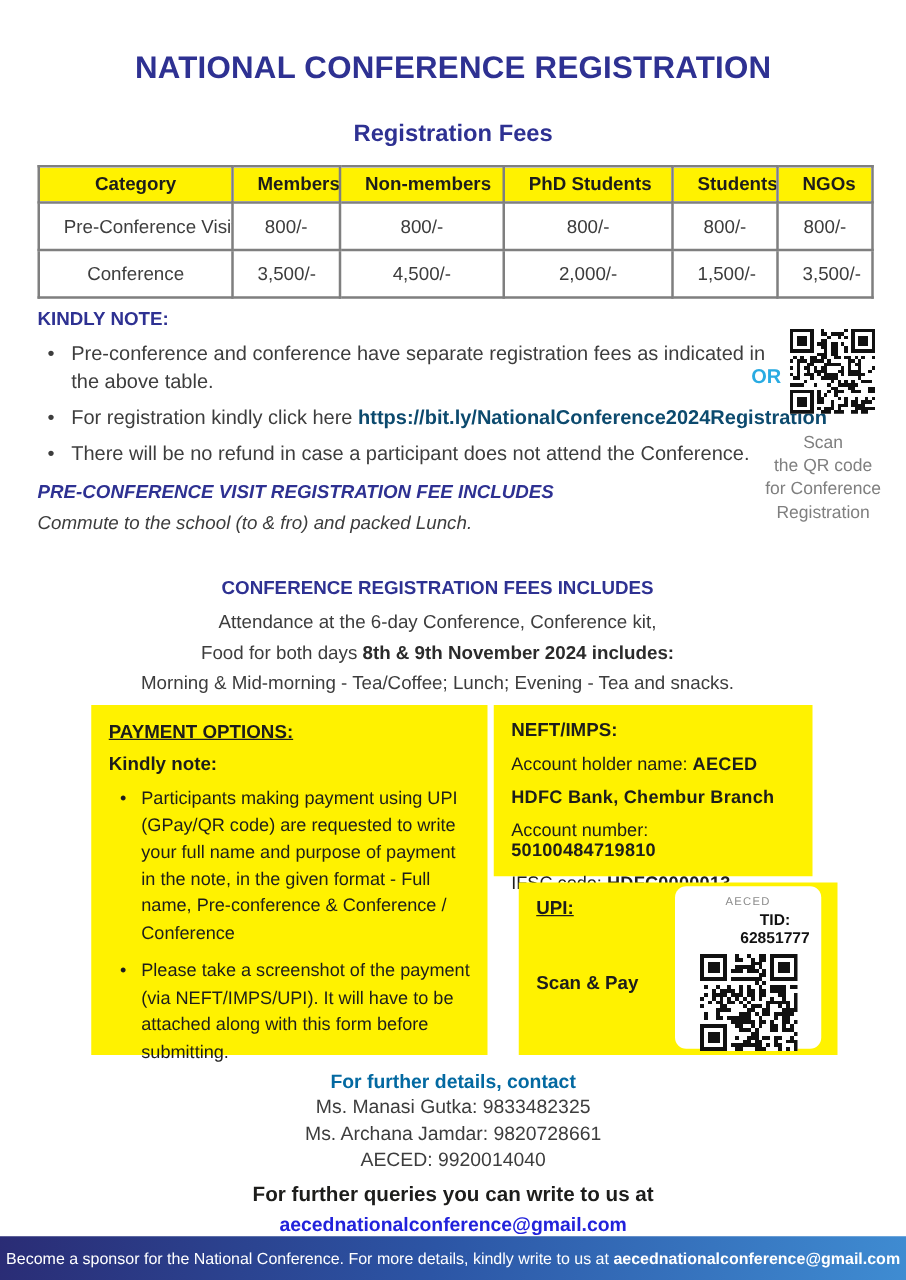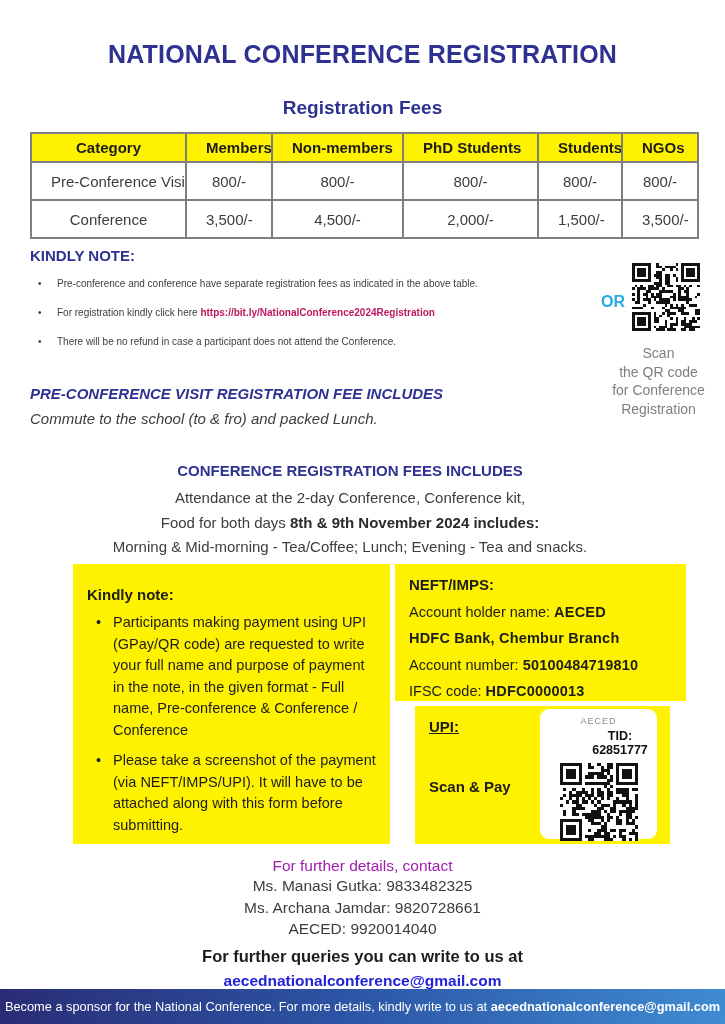--- a/index.html
+++ b/index.html
@@ -26,25 +26,25 @@
     border:2px solid #7f7f7f; text-align:center; vertical-align:middle;
     font-size:15px; padding:0 19px; overflow:hidden; white-space:nowrap;
   }
   table.fees th { background:#FFF200; color:#1d1d1b; font-weight:bold; height:27px; }
   table.fees td { background:#ffffff; color:#3d3d3d; height:36px; }
   
   .section-h { font-size:15px; font-weight:bold; color:#2E3192; }
   .kindly { position:absolute; left:30px; top:247px; width:600px; }
   .kn-list { margin-top:9px; }
   .kn-item { position:relative; padding-left:27px; margin-bottom:7px;
-             font-size:10px; line-height:22px; color:#3d3d3d; }
+             font-size:16px; line-height:22px; color:#3d3d3d; }
   .kn-item::before { content:"\2022"; position:absolute; left:8px; top:0; color:#3d3d3d; }
   .kn-item .w { display:inline-block; max-width:572px; }
   .kn-item.nowrap { white-space:nowrap; }
-  .kn-item b { color:#be185d; }
+  .kn-item b { color:#0c4a6e; }
   
   .or-label { position:absolute; left:601px; top:293px; font-size:16px; font-weight:bold; color:#29ABE2; }
   .qr-top { position:absolute; left:632px; top:263px; width:68px; height:68px; }
   .qr-top svg, .qr-pay svg { width:100%; height:100%; display:block; }
   .qr-caption {
     position:absolute; left:596px; top:344px; width:125px; text-align:center;
     font-size:14px; line-height:18.5px; color:#7f7f7f;
   }
   
   .preconf { position:absolute; left:30px; top:385px; width:600px;font-style:italic; }
@@ -54,37 +54,37 @@
   .confsec .line b { color:#2b2b2b; }
   .confsec .body { margin-top:7px; }
   
   .paybox { position:absolute; background:#FFF200; color:#1d1d1b; box-sizing:border-box; }
   .pay-left { left:73px; top:564px; width:317px; height:280px; padding:13px 14px; }
   .pay-left .po-h { font-size:15px; font-weight:bold; text-decoration:underline; }
   .pay-left .po-sub { font-size:15px; font-weight:bold; margin-top:9px; }
   .po-item { position:relative; padding-left:26px; margin-top:9px;
              font-size:14.5px; line-height:21.5px; }
   .po-item::before { content:"\2022"; position:absolute; left:9px; top:0; }
-  .pay-neft { left:395px; top:564px; width:291px; height:137px; padding:12px 14px; }
+  .pay-neft { left:395px; top:564px; width:255px; height:137px; padding:12px 14px; }
   .pay-neft .n-h { font-size:15px; font-weight:bold; }
   .pay-neft .n-line { font-size:14.5px; margin-top:10.5px; }
   .pay-neft .n-line b { letter-spacing:0.2px; }
   .pay-upi { left:415px; top:706px; width:255px; height:138px; padding:12px 14px;text-decoration:underline; }
   .pay-upi .u-h { font-size:15px; font-weight:bold; }
   .pay-upi .u-scan { position:absolute; left:14px; top:72px; font-size:15px; font-weight:bold; }
   .upi-card {
     position:absolute; left:125px; top:3px; width:117px; height:130px;
     background:#ffffff; border-radius:9px; text-align:center; padding-top:7px; box-sizing:border-box;
   }
   .upi-card .c-title { font-size:9px; letter-spacing:1px; color:#8a8a8a; }
   .upi-card .c-tid { font-size:12.5px; font-weight:bold; color:#111; margin-top:3px;padding-left:43px; }
   .qr-pay { width:78px; height:78px; margin:6px auto 0 auto; }
   
   .contact { position:absolute; left:0; top:857px; width:100%; text-align:center; color:#3d3d3d; }
-  .contact .c-h { font-size:15.5px; font-weight:normal; color:#a21caf; }
+  .contact .c-h { font-size:15.5px; font-weight:bold; color:#0369a1; }
   .contact .c-line { font-size:15.5px; line-height:21.5px; }
   .contact .c-q { font-size:16.5px; font-weight:bold; color:#1d1d1b; margin-top:7px; }
   .contact .c-mail { font-size:15.5px; font-weight:bold; color:#2222DB; margin-top:6px; cursor:pointer; }
   
   .footer {
     position:absolute; left:0; top:989px; width:100%; height:35px;
     background:linear-gradient(100deg, #2A2C75 0%, #2C55A5 48%, #3F8CD2 100%);
     color:#ffffff; font-size:12.8px; line-height:35px; text-align:center;
   }
   .footer b { cursor:pointer; }
@@ -375,29 +375,30 @@
   </div>
 
   <div class="preconf">
     <div class="section-h">PRE-CONFERENCE VISIT REGISTRATION FEE INCLUDES</div>
     <div class="body">Commute to the school (to &amp; fro) and packed Lunch.</div>
   </div>
 
   <div class="confsec">
     <div class="section-h">CONFERENCE REGISTRATION FEES INCLUDES</div>
     <div class="body">
-      <div class="line">Attendance at the 2-day Conference, Conference kit,</div>
+      <div class="line">Attendance at the 6-day Conference, Conference kit,</div>
       <div class="line">
         <span>Food for both days </span><b>8th &amp; 9th November 2024 includes:</b>
       </div>
       <div class="line">Morning &amp; Mid-morning - Tea/Coffee; Lunch; Evening - Tea and snacks.</div>
     </div>
   </div>
 
   <div class="paybox pay-left">
+    <div class="po-h">PAYMENT OPTIONS:</div>
     <div class="po-sub">Kindly note:</div>
     <div class="po-item">Participants making payment using UPI (GPay/QR code) are requested to write your full name and purpose of payment in the note, in the given format - Full name, Pre-conference &amp; Conference / Conference</div>
     <div class="po-item">Please take a screenshot of the payment (via NEFT/IMPS/UPI). It will have to be attached along with this form before submitting.</div>
   </div>
 
   <div class="paybox pay-neft">
     <div class="n-h">NEFT/IMPS:</div>
     <div class="n-line">
       <span>Account holder name: </span><b>AECED</b>
     </div>

